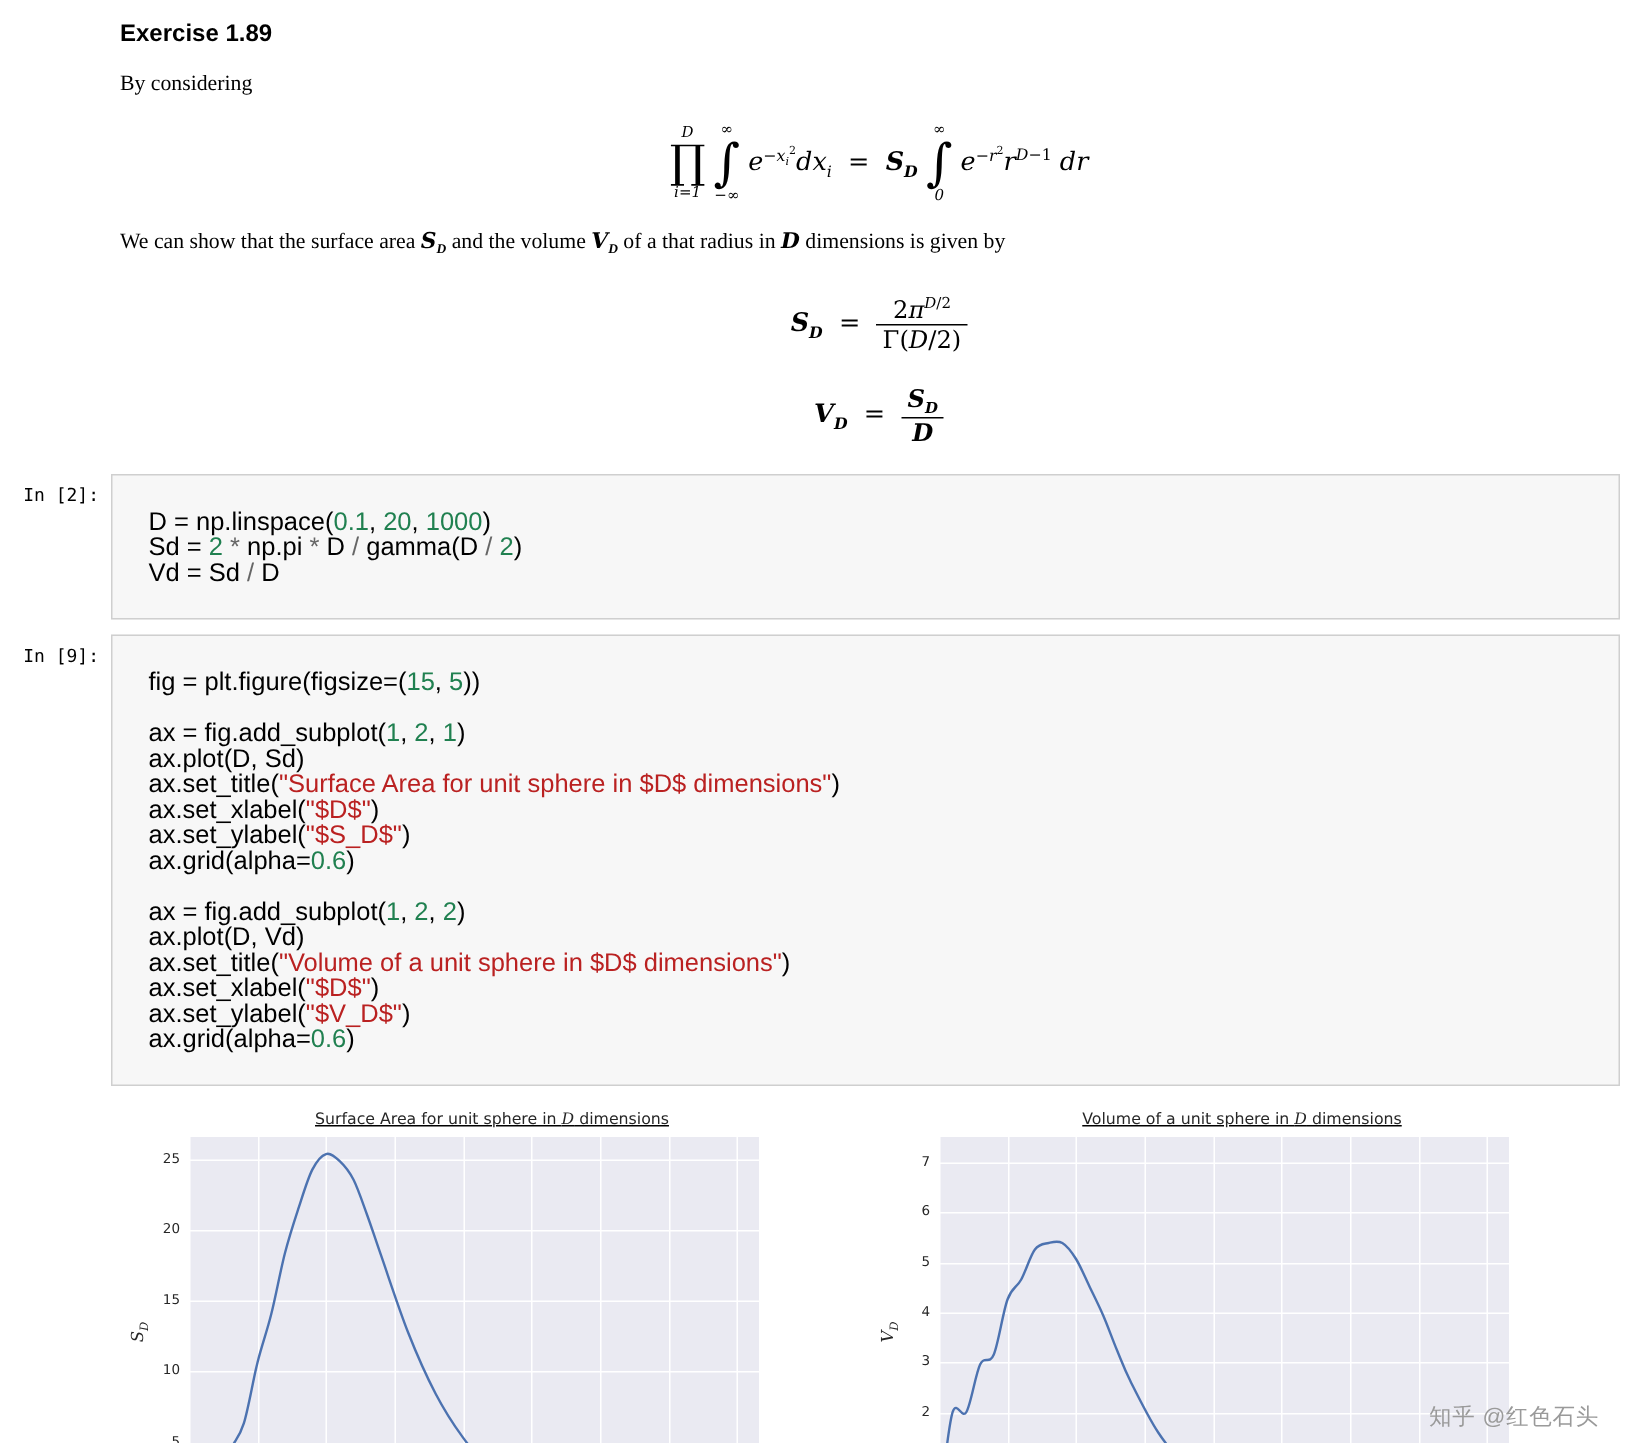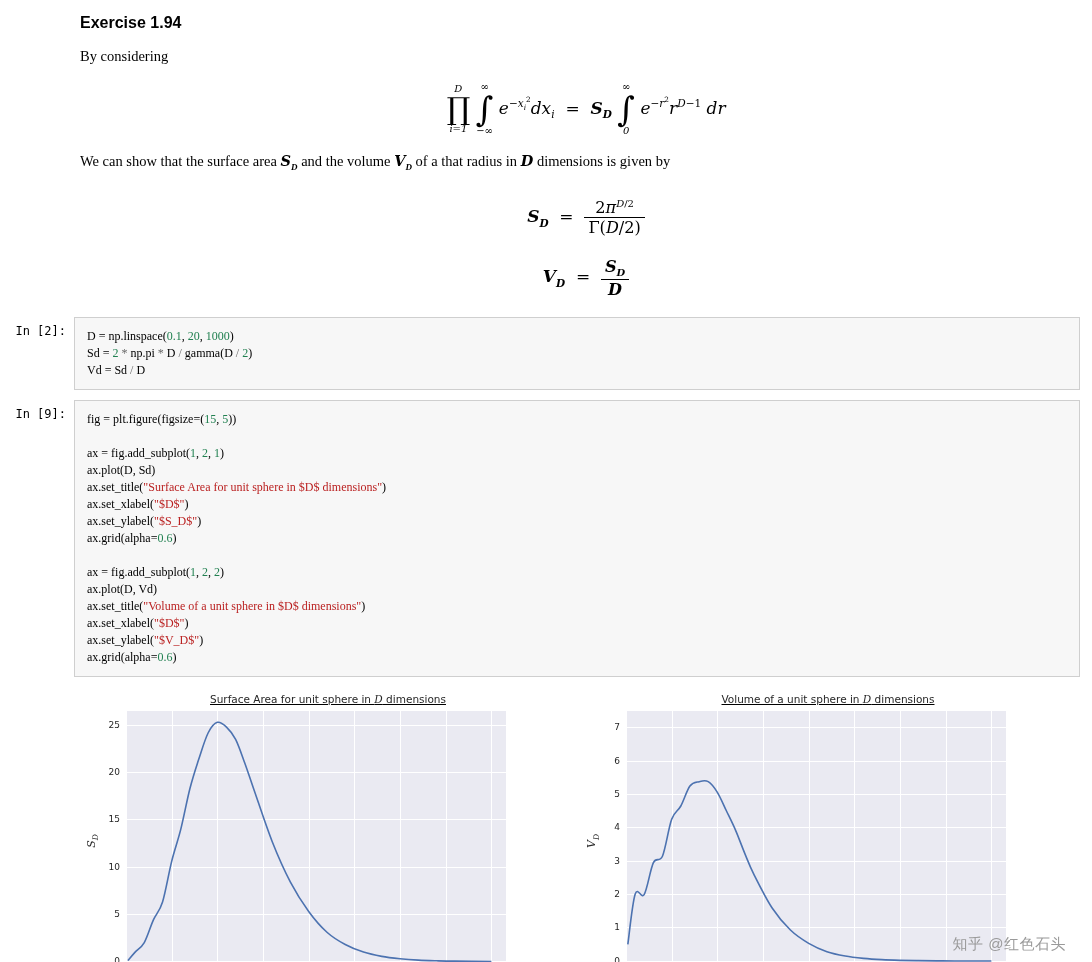--- a/index.html
+++ b/index.html
@@ -81,23 +81,23 @@
     user-select: none;
   }
   .input-area {
     flex: 1;
     background: #f7f7f7;
     border: 1px solid #cfcfcf;
     padding: 6px 8px 6px 8px;
     margin-right: 12px;
   }
   pre.code {
-    margin: 4px;
-    font-family: Liberation Serif, serif;
-    font-size: 12px;
+    margin: 16px;
+    font-family: Liberation Sans, sans-serif;
+    font-size: 17px;
     line-height: 17px;
     color: #000;
     white-space: pre;
   }
   .k-num { color: #208050; }
   .k-str { color: #BA2121; }
   .k-op  { color: #666666; }
 
   
   .output {
@@ -167,21 +167,21 @@
     font-family: "Liberation Sans", sans-serif;
     font-size: 15px;
     color: #9a9a9a;
     letter-spacing: 0.5px;
   }
 </style>
 </head>
 <body>
 
 <div class="md-cell">
-  <div class="md-title">Exercise 1.94</div>
+  <div class="md-title">Exercise 1.89</div>
 
   <p class="md-para">By considering</p>
 
   <div class="math-block" style="font-size:17px;">
     <span class="bigop">
       <span class="lim-top">D</span>
       <span class="glyph">∏</span>
       <span class="lim-bot">i=1</span>
     </span>
     <span class="bigop">

